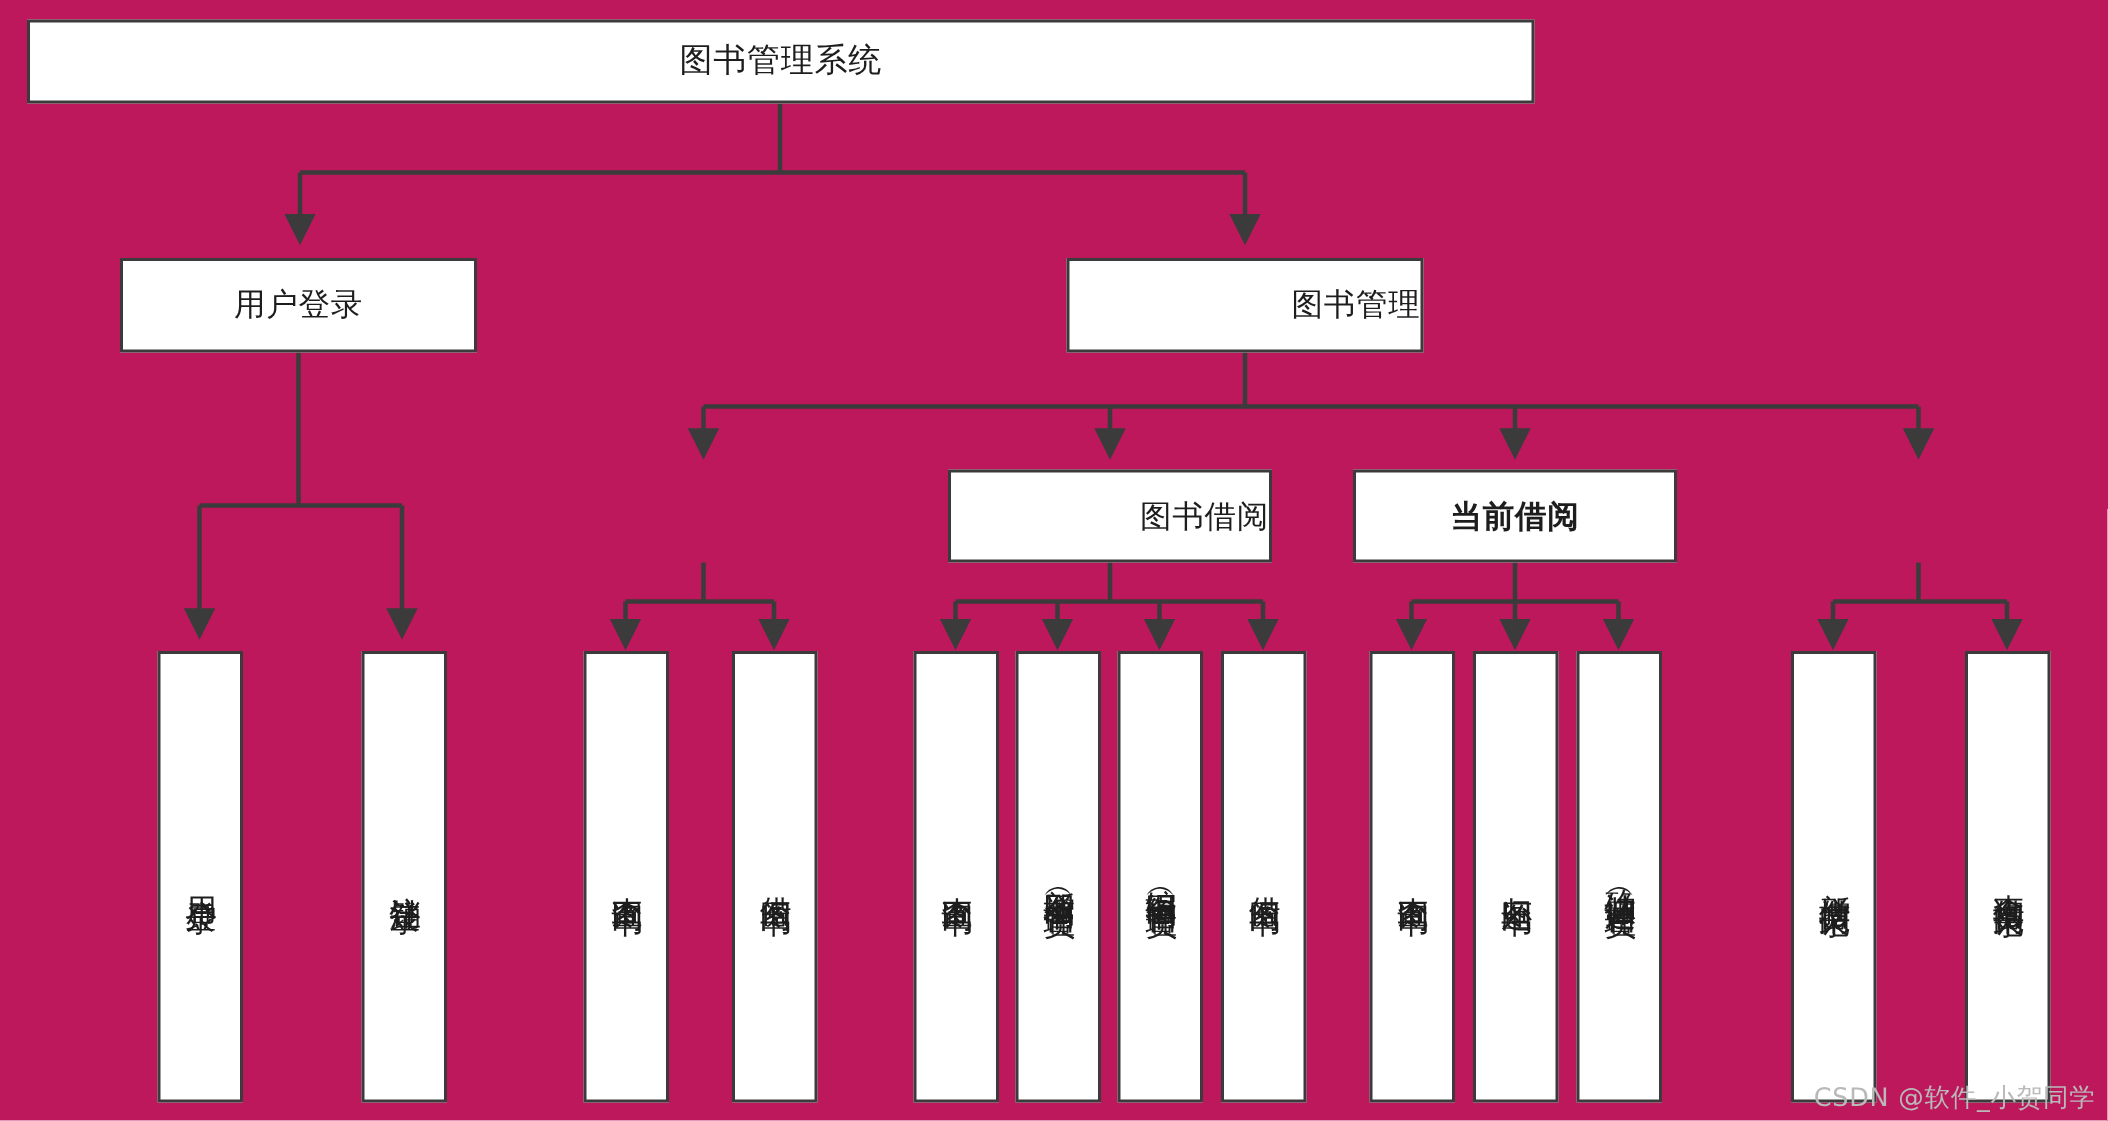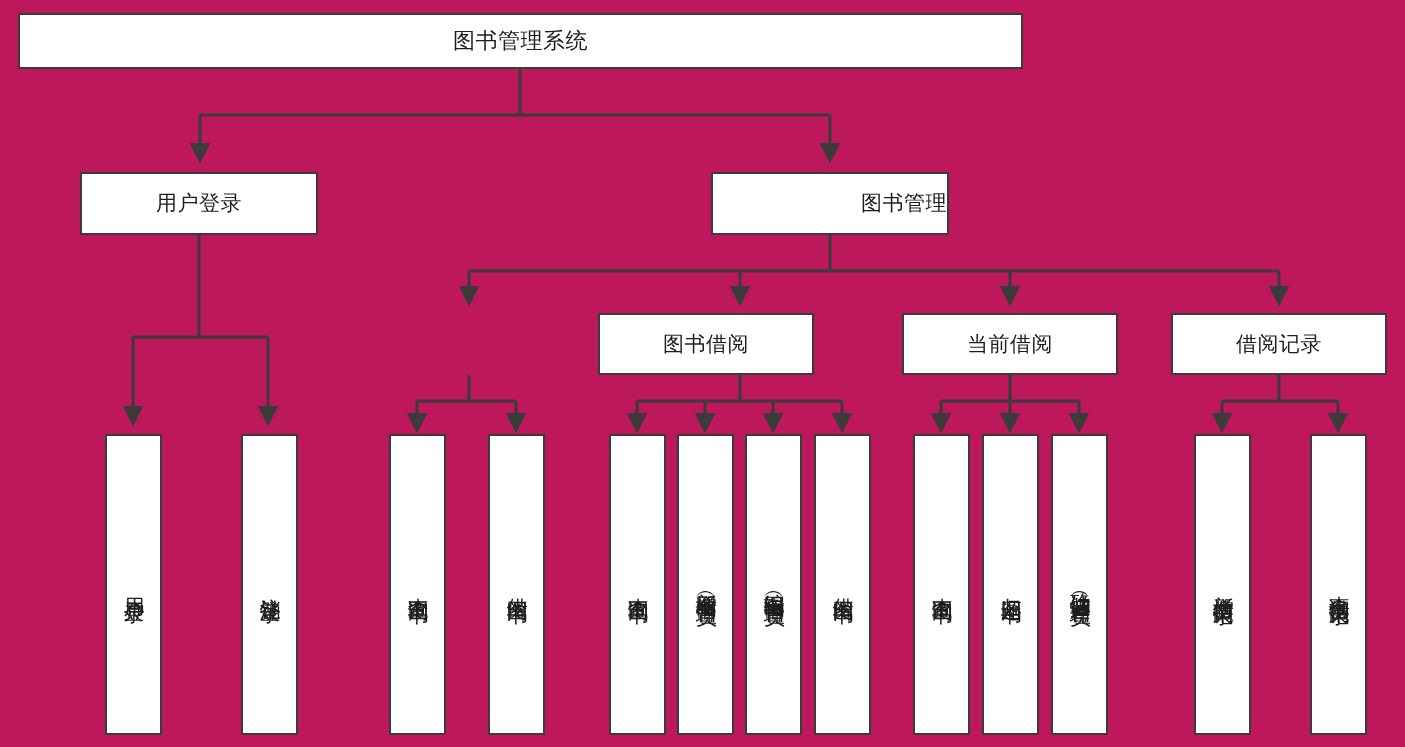--- a/index.html
+++ b/index.html
@@ -130,28 +130,25 @@
     <span class="label">图书管理系统</span>
   </div>
 
   <div class="node" style="left:80px; top:172px; width:238px; height:63px;">
     <span class="label">用户登录</span>
   </div>
   <div class="node" style="left:711px; top:172px; width:238px; height:63px;justify-content:flex-end;">
     <span class="label">图书管理</span>
   </div>
 
-  <div class="node" style="left:598px; top:313px; width:216px; height:62px;">
+  <div class="node" style="left:632px; top:313px; width:216px; height:62px;justify-content:flex-end;">
     <span class="label">图书借阅</span>
   </div>
-  <div class="node" style="left:902px; top:313px; width:216px; height:62px;">
+  <div class="node" style="left:902px; top:313px; width:216px; height:62px;font-weight:bold;">
     <span class="label">当前借阅</span>
-  </div>
-  <div class="node" style="left:1171px; top:313px; width:216px; height:62px;">
-    <span class="label">借阅记录</span>
   </div>
 
   <div class="node leaf" style="left:105px; top:434px; width:57px; height:301px;">
     <span class="label">用户登录</span>
   </div>
   <div class="node leaf" style="left:241px; top:434px; width:57px; height:301px;">
     <span class="label">注销登录</span>
   </div>
 
   <div class="node leaf" style="left:389px; top:434px; width:57px; height:301px;">
@@ -184,13 +181,14 @@
     <span class="label">确认归还（管理员）</span>
   </div>
 
   <div class="node leaf" style="left:1194px; top:434px; width:57px; height:301px;">
     <span class="label">新增借阅记录</span>
   </div>
   <div class="node leaf" style="left:1310px; top:434px; width:57px; height:301px;">
     <span class="label">查询借阅记录</span>
   </div>
 
+  <div class="watermark">CSDN @软件_小贺同学</div>
 </div>
 
 </body></html>

